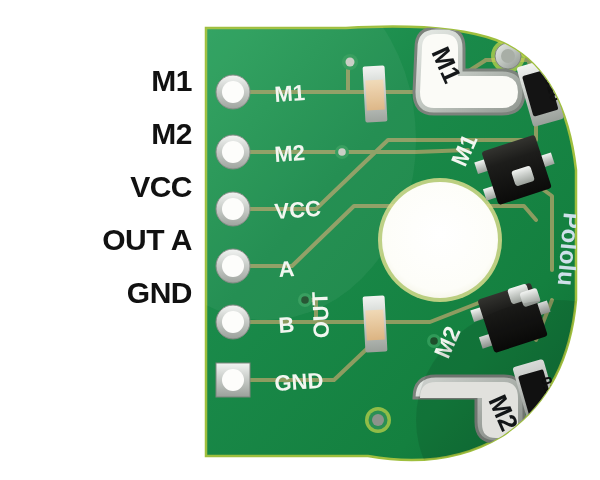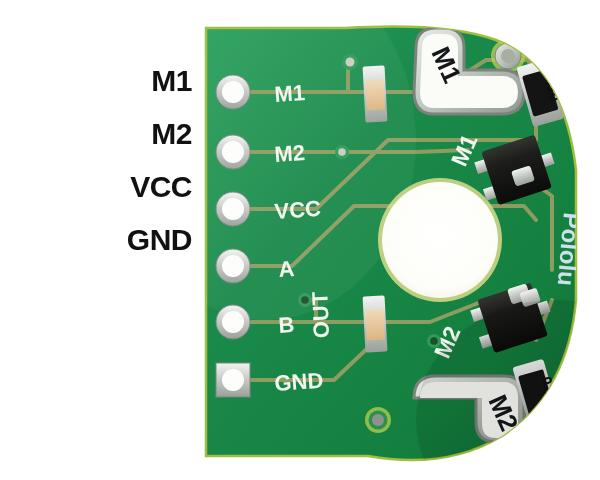--- a/index.html
+++ b/index.html
@@ -59,20 +59,21 @@
 </style>
 </head>
 <body>
 
 <div id="stage">
 
   <div class="labels">
     <span class="lbl">M1</span>
     <span class="lbl">M2</span>
     <span class="lbl">VCC</span>
+    <span class="lbl">OUT A</span>
     <span class="lbl">GND</span>
   </div>
 
   <svg class="board" viewBox="0 0 600 480">
     <defs>
       <linearGradient id="gGreen" x1="0" y1="0" x2="1" y2="1">
         <stop offset="0%" stop-color="#2aa05c"></stop>
         <stop offset="35%" stop-color="#1a8a4a"></stop>
         <stop offset="75%" stop-color="#14803f"></stop>
         <stop offset="100%" stop-color="#0e6b33"></stop>

